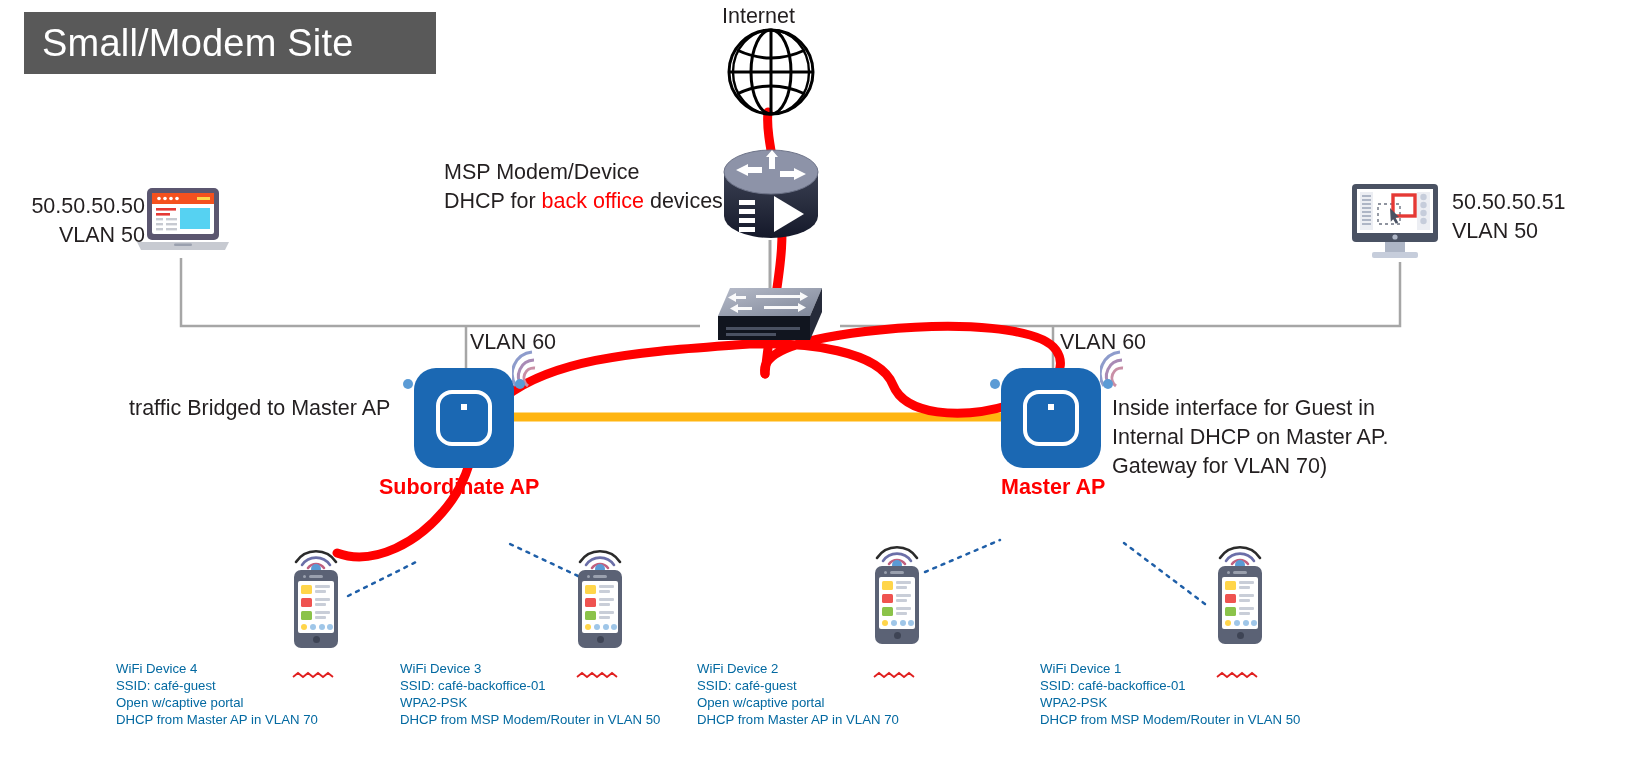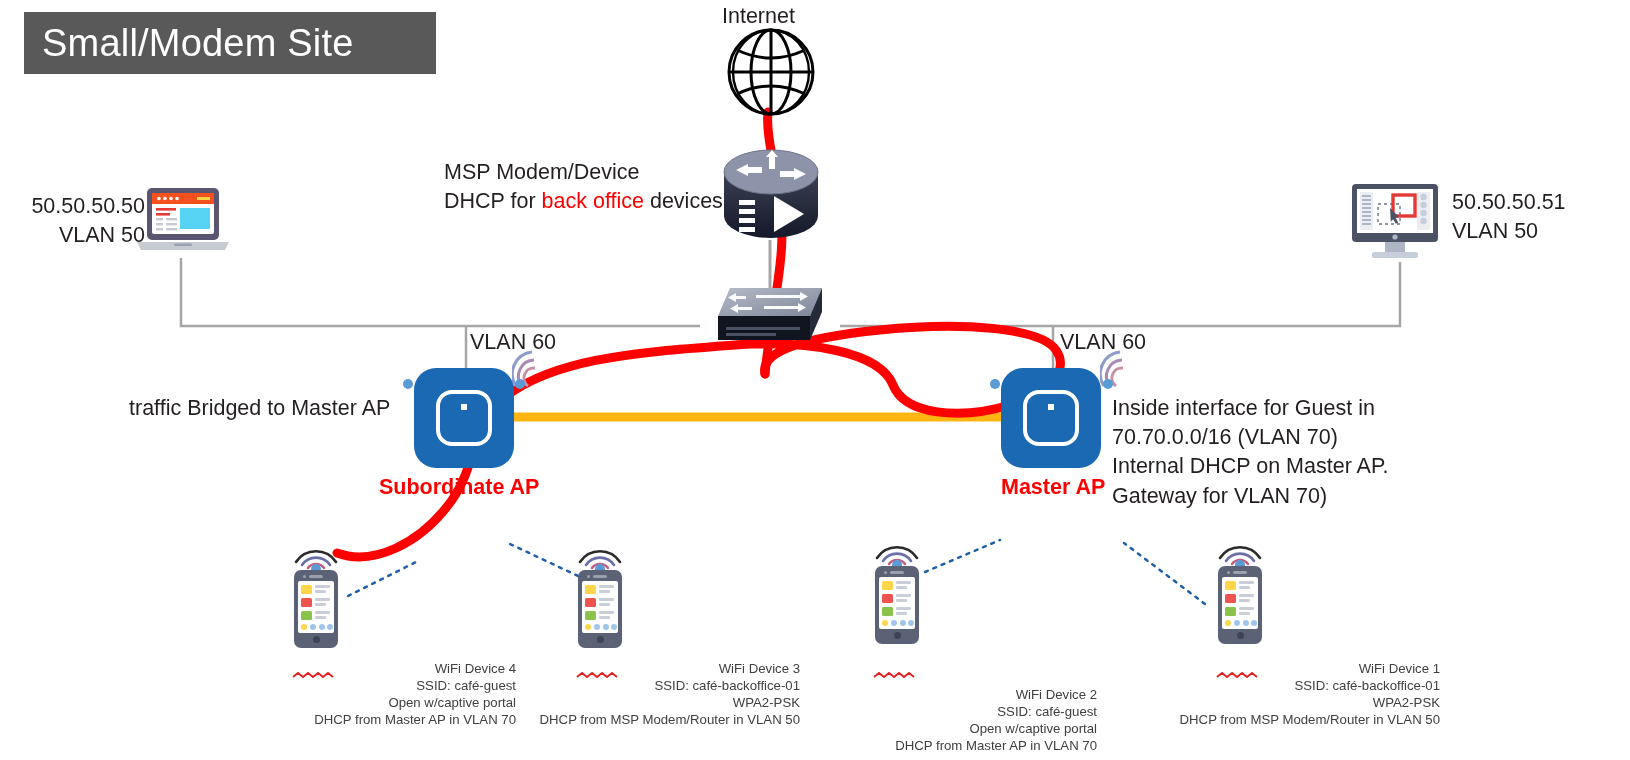--- a/index.html
+++ b/index.html
@@ -44,22 +44,22 @@
     line-height: 1.36;
     color: #231f20;
     white-space: pre;
   }
   .red-text { color: #ff0000; }
   .red-bold { color: #ff0000; font-weight: bold; }
 
   .dev-label {
     font-size: 13.2px;
     line-height: 1.30;
-    text-align: right;
-    color: #404040;
+    text-align: left;
+    color: #0369a1;
     white-space: nowrap;
   }
 
   
   #wires { left: 0; top: 0; width: 1630px; height: 760px; }
 
   
   #laptop { left: 133px; top: 186px; width: 100px; height: 76px; }
   
   #monitor { left: 1348px; top: 182px; width: 94px; height: 82px; }
@@ -334,21 +334,20 @@
     <div class="ap-dot"></div>
   </div>
   <div class="abs" style="left:1060px; top:328px;">
     <div class="label">VLAN 60</div>
   </div>
   <div class="abs" style="left:1001px; top:473px;">
     <div class="label red-bold">Master AP</div>
   </div>
   <div class="abs" style="left:1112px; top:394px; text-align:left;">
     <div class="label">Inside interface for Guest in</div>
-    <div class="label">70.70.0.0/16 (VLAN 70)</div>
     <div class="label">Internal DHCP on Master AP.</div>
     <div class="label">Gateway for VLAN 70)</div>
   </div>
 
   <div class="abs" style="left:294px; top:542px;">
     <svg class="abs" style="left:-2px; top:0;" width="48" height="30" viewBox="0 0 48 30">
       <g fill="none" stroke-width="2.6" stroke-linecap="round">
         <path d="M4 20 A24 24 0 0 1 44 20" stroke="#2b2b2b"></path>
         <path d="M10 23 A17 17 0 0 1 38 23" stroke="#6b6fa8"></path>
         <path d="M16 26 A10 10 0 0 1 32 26" stroke="#c0607f"></path>
@@ -449,21 +448,21 @@
         <div class="dotrow" style="left:3px; top:43px; background:#ffd54a;"></div>
         <div class="dotrow" style="left:12px; top:43px; background:#9fc6e8;"></div>
         <div class="dotrow" style="left:21px; top:43px; background:#9fc6e8;"></div>
         <div class="dotrow" style="left:29px; top:43px; background:#9fc6e8;"></div>
       </div>
       <div class="phone-speaker"></div>
       <div class="phone-cam"></div>
       <div class="phone-home"></div>
     </div>
   </div>
-  <div class="abs" style="left:697px; top:660px; width:400px;margin-top:26px;">
+  <div class="abs" style="left:697px; top:660px; width:400px;">
     <div class="dev-label">WiFi Device 2</div>
     <div class="dev-label">SSID: café-guest</div>
     <div class="dev-label">Open w/captive portal</div>
     <div class="dev-label">DHCP from Master AP in VLAN 70</div>
   </div>
   <svg class="abs" style="left:873px; top:671px;" width="48" height="8" viewBox="0 0 48 8">
     <path d="M1 6 L6 2 L11 6 L16 2 L21 6 L26 2 L31 6 L36 2 L41 6" fill="none" stroke="#e02020" stroke-width="1.8"></path>
   </svg>
 
   <div class="abs" style="left:1218px; top:538px;">

